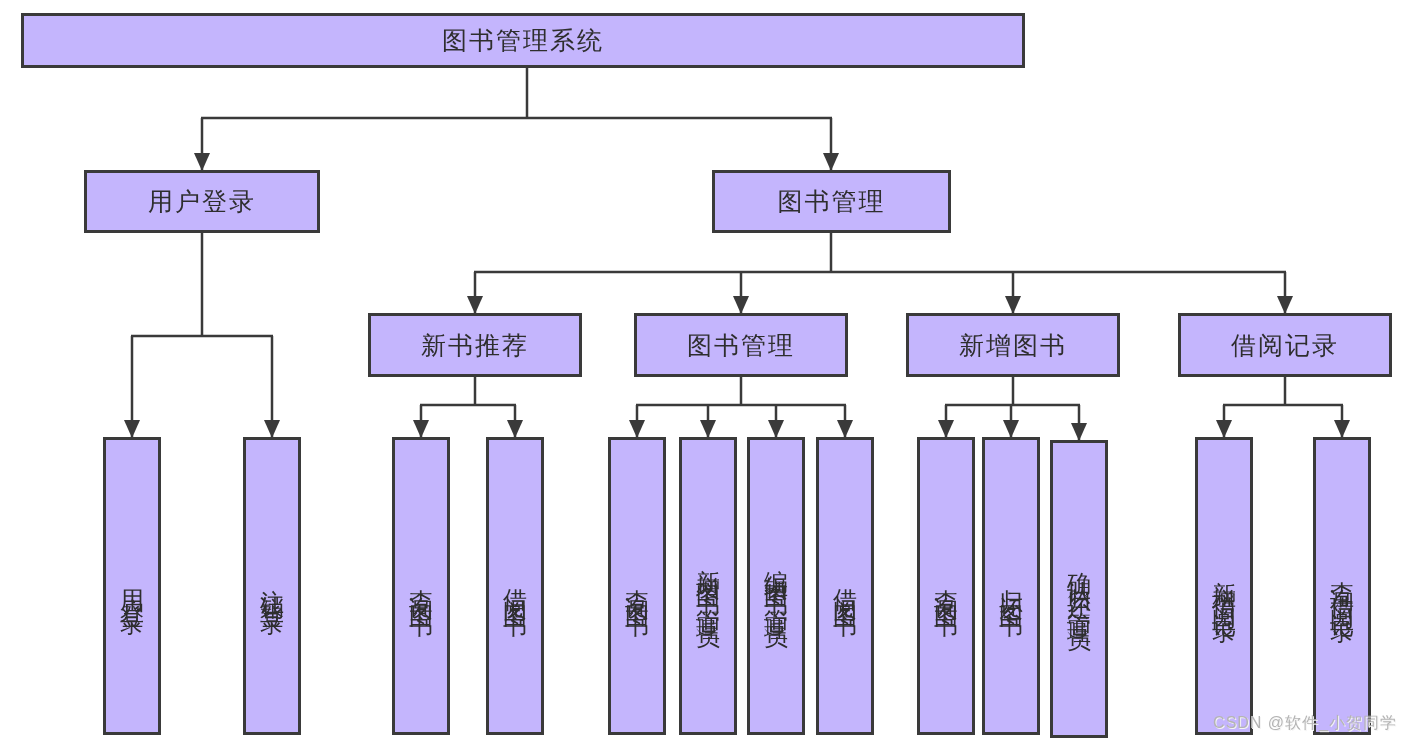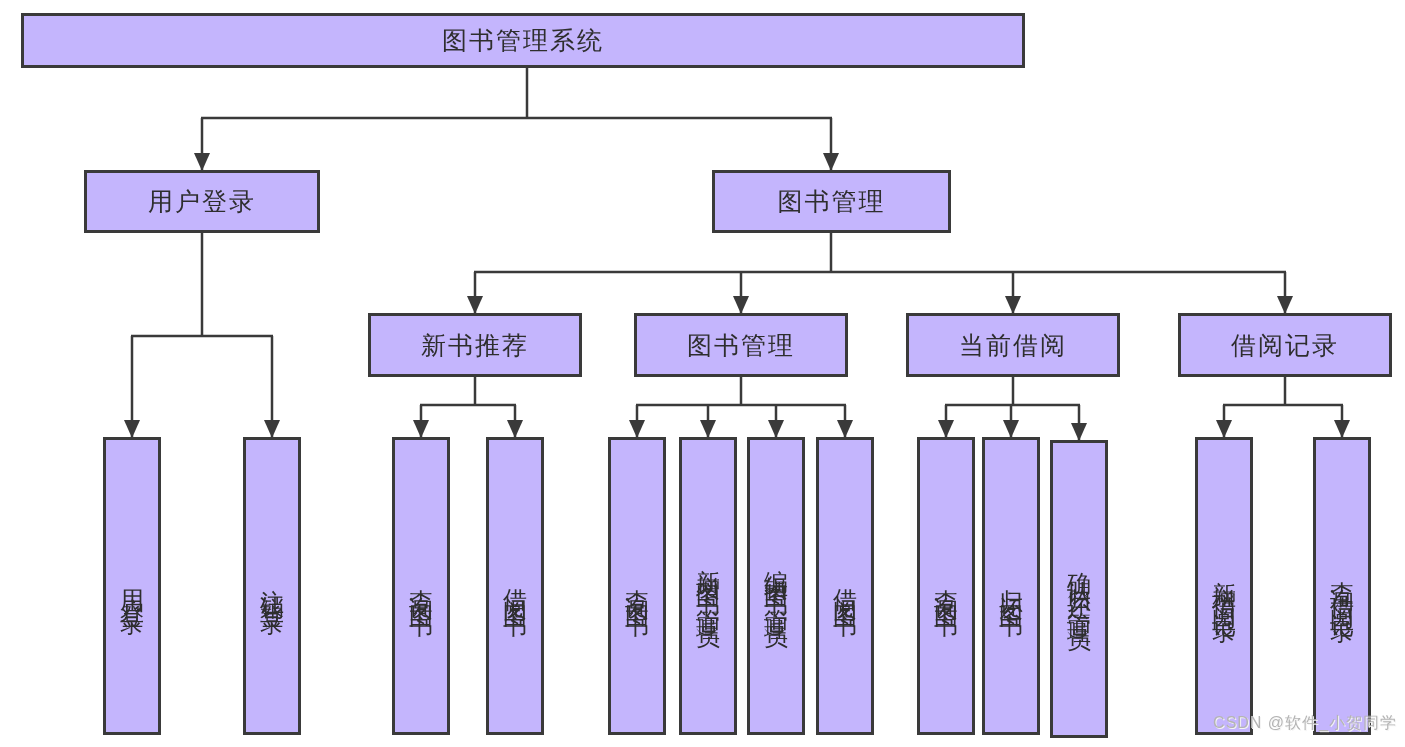--- a/index.html
+++ b/index.html
@@ -120,21 +120,21 @@
     </g>
   </svg>
 
   <div class="node hbox" style="left:21px; top:13px; width:1004px; height:55px;">图书管理系统</div>
 
   <div class="node hbox" style="left:84px; top:170px; width:236px; height:63px;">用户登录</div>
   <div class="node hbox" style="left:712px; top:170px; width:239px; height:63px;">图书管理</div>
 
   <div class="node hbox" style="left:368px; top:313px; width:214px; height:64px;">新书推荐</div>
   <div class="node hbox" style="left:634px; top:313px; width:214px; height:64px;">图书管理</div>
-  <div class="node hbox" style="left:906px; top:313px; width:214px; height:64px;">当前借阅</div>
+  <div class="node hbox" style="left:906px; top:313px; width:214px; height:64px;">新增图书</div>
   <div class="node hbox" style="left:1178px; top:313px; width:214px; height:64px;">借阅记录</div>
 
   <div class="node vbox" style="left:103px; top:437px; width:58px; height:298px;">用户登录</div>
   <div class="node vbox" style="left:243px; top:437px; width:58px; height:298px;">注销登录</div>
 
   <div class="node vbox" style="left:392px; top:437px; width:58px; height:298px;">查询图书</div>
   <div class="node vbox" style="left:486px; top:437px; width:58px; height:298px;">借阅图书</div>
 
   <div class="node vbox" style="left:608px; top:437px; width:58px; height:298px;">查询图书</div>
   <div class="node vbox" style="left:679px; top:437px; width:58px; height:298px;">新增图书（管理员）</div>

